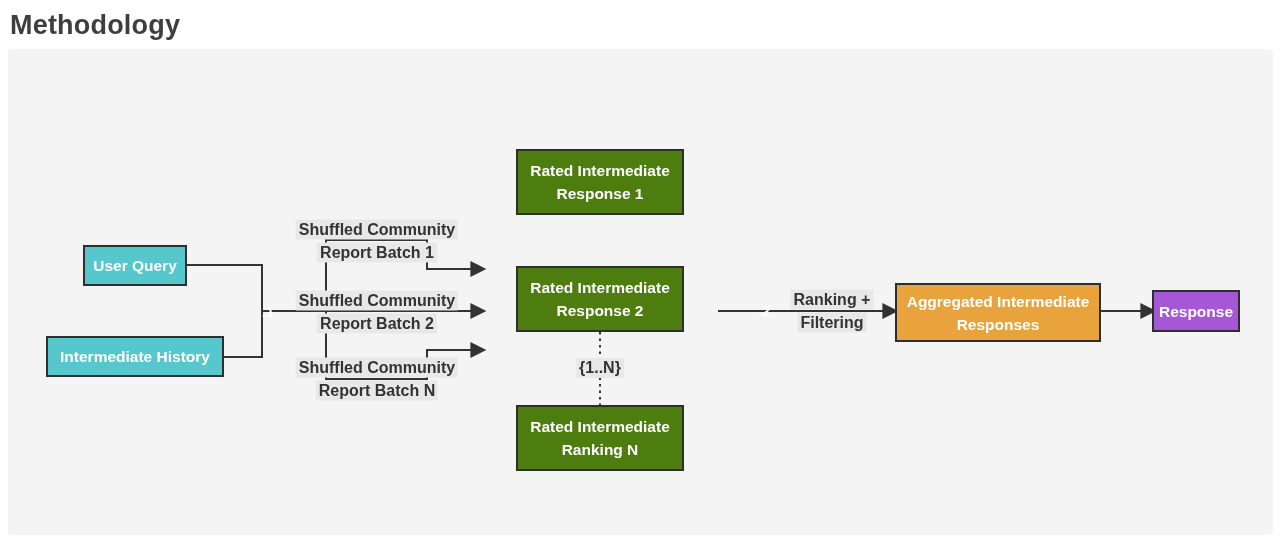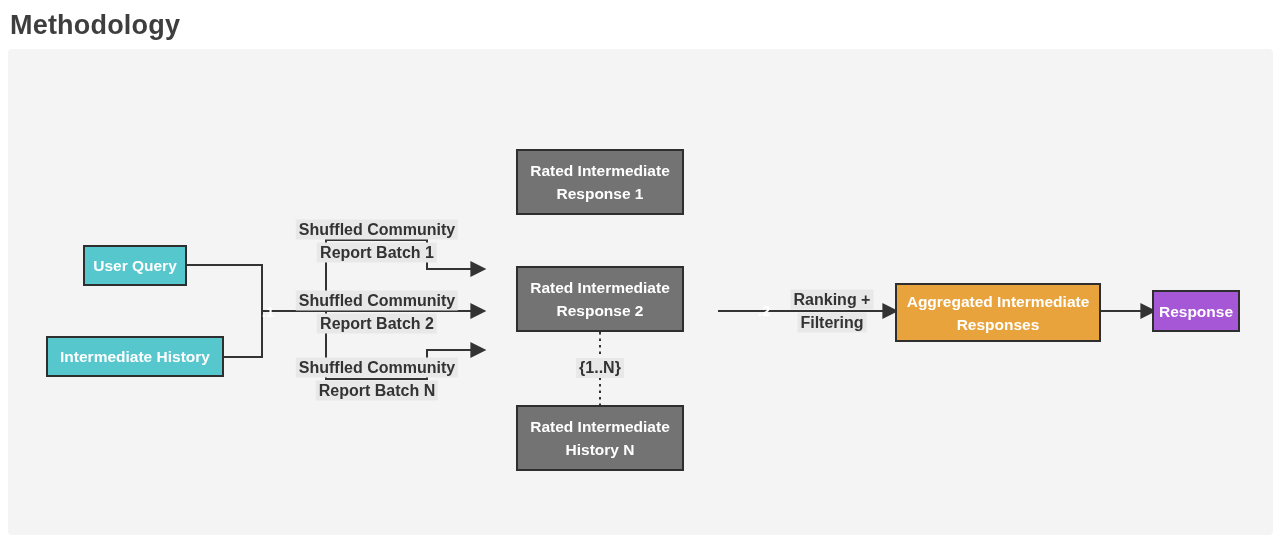--- a/index.html
+++ b/index.html
@@ -28,21 +28,21 @@
     font-size:15.5px;font-weight:400;color:#333;
   }
   svg.edges{position:absolute;left:0;top:0;z-index:2;}
   .node{
     position:absolute;z-index:3;display:flex;flex-direction:column;
     align-items:center;justify-content:center;box-sizing:border-box;
     border:2px solid #2e2e2e;color:#ffffff;font-weight:700;font-size:15.5px;
     line-height:23px;text-align:center;white-space:nowrap;
   }
   .node.teal{background:#57c7ce;}
-  .node.rose{background:#737373;}
+  .node.rose{background:#4d7c0f;}
   .node.orange{background:#e8a33d;}
   .node.purple{background:#a557d6;}
   .node-user-query{left:83px;top:245px;width:104px;height:41px;}
   .node-conversation-history{left:46px;top:336px;width:178px;height:41px;}
   .node-rir1{left:516px;top:149px;width:168px;height:66px;}
   .node-rir2{left:516px;top:266px;width:168px;height:66px;}
   .node-rirN{left:516px;top:405px;width:168px;height:66px;}
   .node-aggregated{left:895px;top:283px;width:206px;height:59px;}
   .node-response{left:1152px;top:290px;width:88px;height:42px;}
   .elabel{
@@ -104,21 +104,21 @@
     <span>Response 1</span>
   </div>
 
   <div class="node rose node-rir2">
     <span>Rated Intermediate</span>
     <span>Response 2</span>
   </div>
 
   <div class="node rose node-rirN">
     <span>Rated Intermediate</span>
-    <span>History N</span>
+    <span>Ranking N</span>
   </div>
 
   <div class="node orange node-aggregated">
     <span>Aggregated Intermediate</span>
     <span>Responses</span>
   </div>
 
   <div class="node purple node-response">
     <span>Response</span>
   </div>

